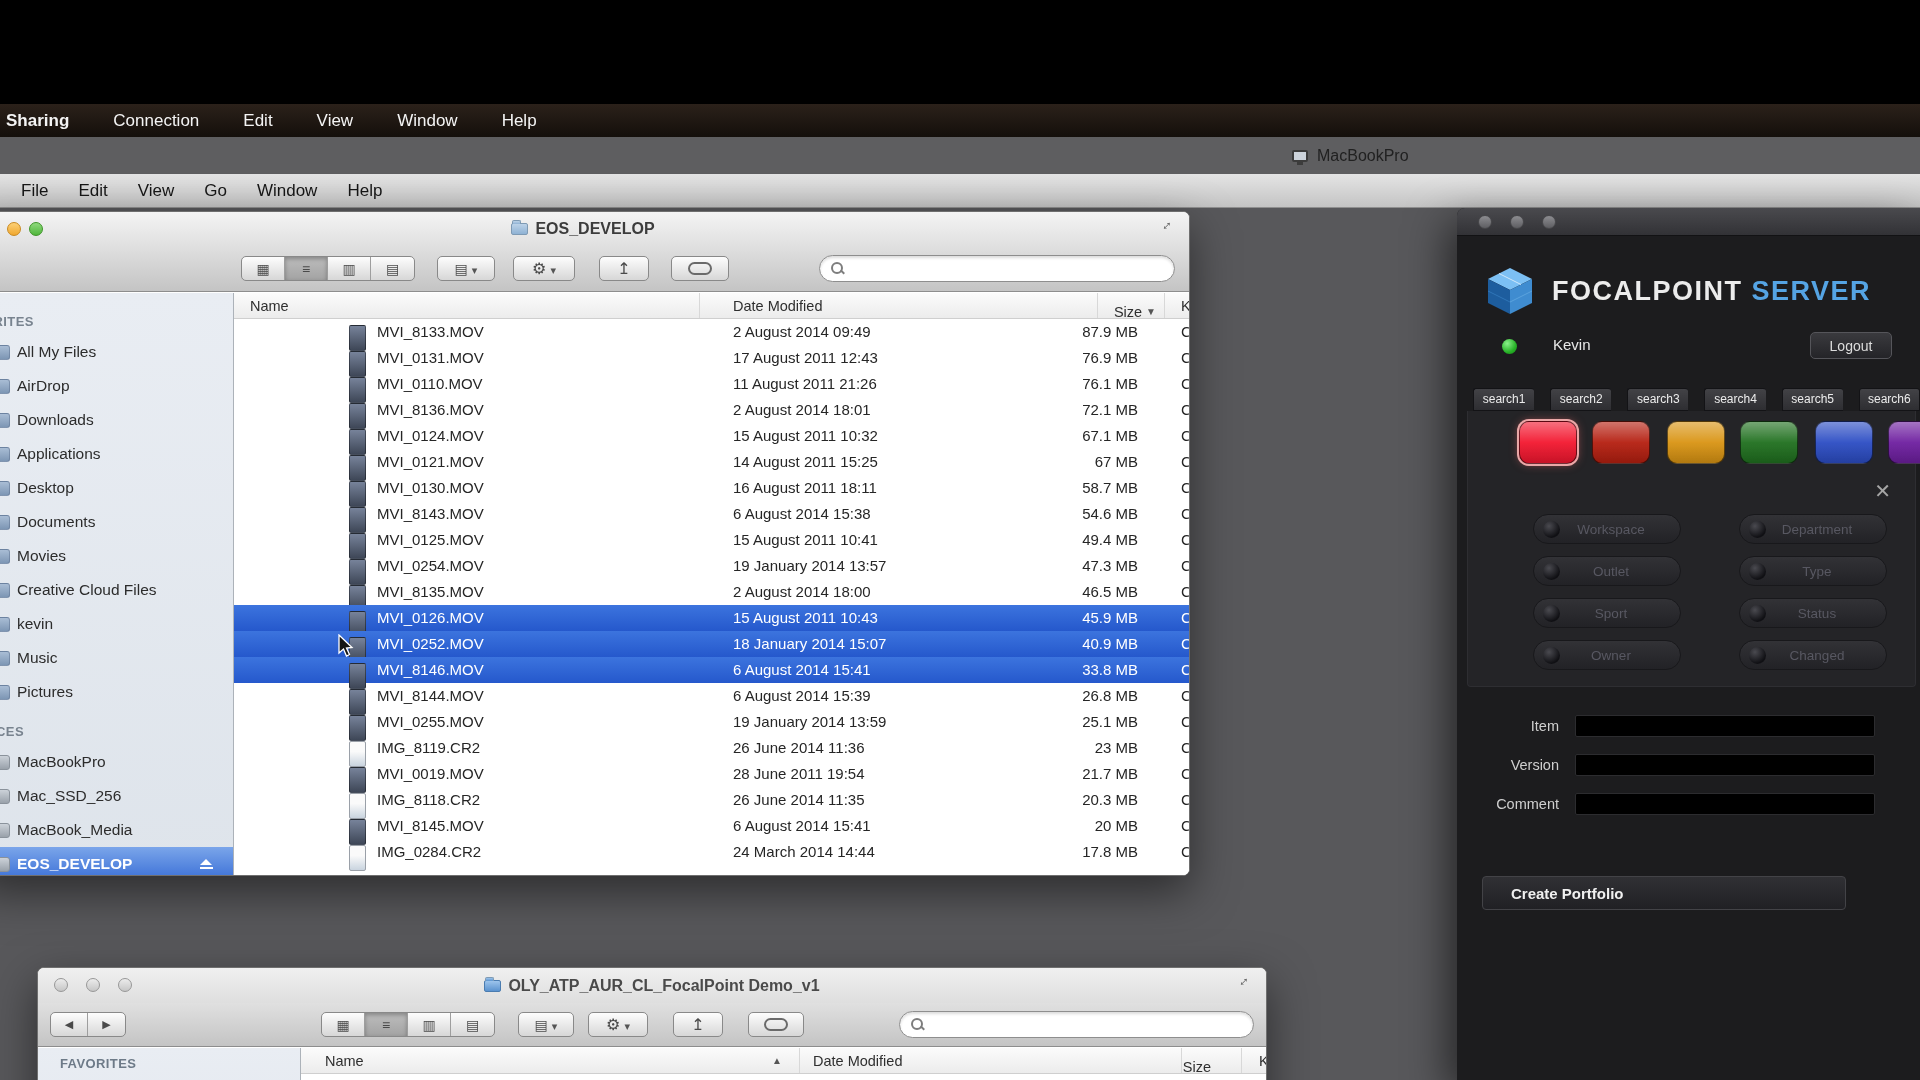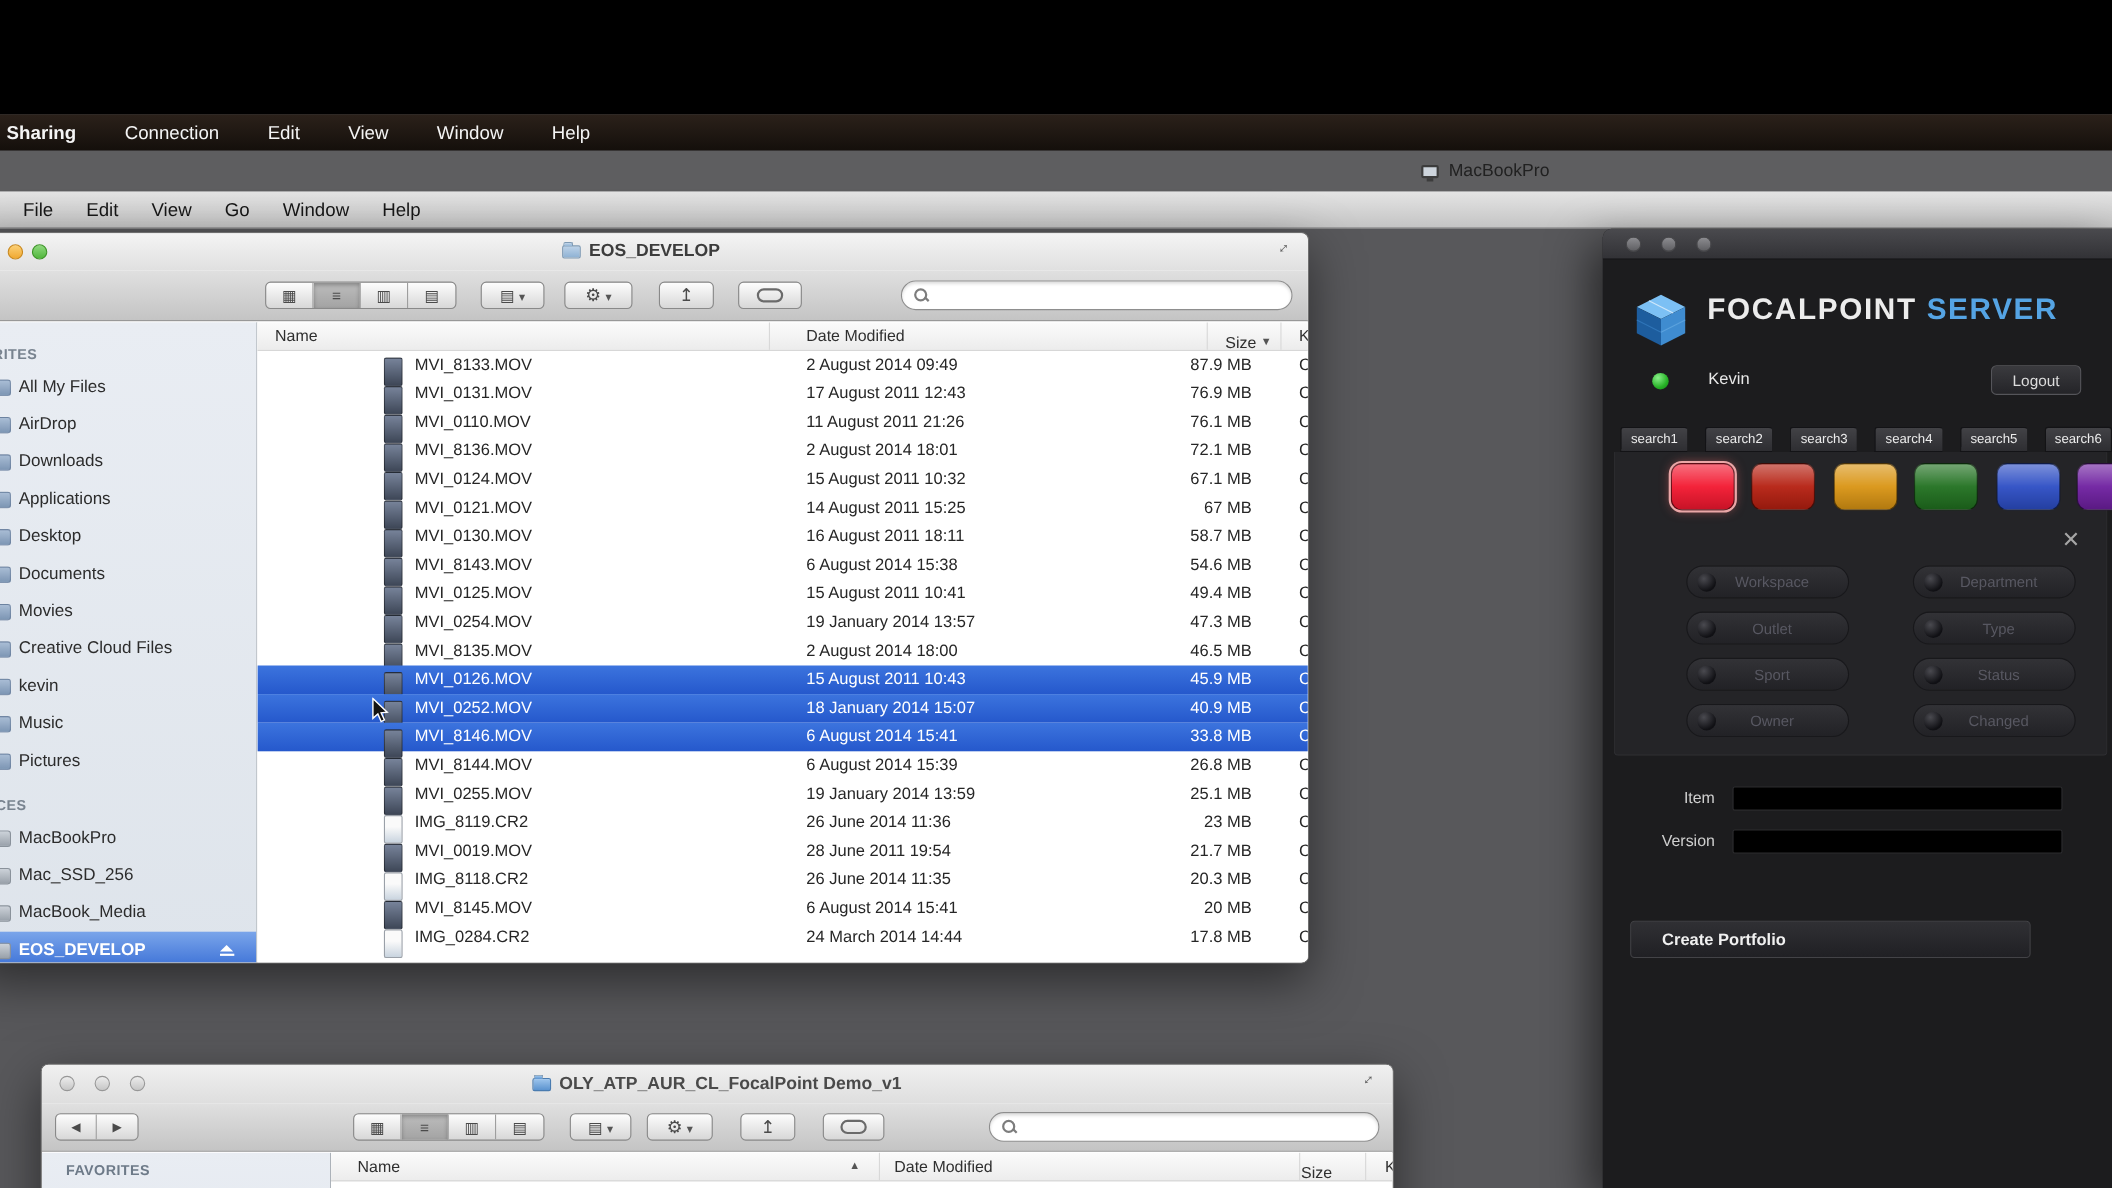--- a/index.html
+++ b/index.html
@@ -142,21 +142,21 @@
   .main2 .s1 { left:498px; } .main2 .s2 { left:880px; } .main2 .s3 { left:940px; }
 
   
   .fp { position:absolute; left:1457px; top:208px; width:463px; height:872px; background:#1c1c1e;
     border-radius:8px 0 0 0; box-shadow:-10px 14px 40px rgba(0,0,0,.55); color:#ddd; }
   .fp-titlebar { position:relative; height:28px; background:linear-gradient(#4a4a4e,#323236);
     border-radius:8px 0 0 0; border-bottom:1px solid #121214; }
   .fp-tl { position:absolute; top:7px; width:14px; height:14px; border-radius:50%;
     background:linear-gradient(#8d8d91,#5e5e62); border:1px solid #47474a; }
   .fp-t1 { left:21px; } .fp-t2 { left:53px; } .fp-t3 { left:85px; }
-  .fp-logo-row { display:flex; gap:14px; margin:30px 0 0 25px; height:50px; }
+  .fp-logo-row { display:flex; align-items:center; gap:14px; margin:30px 0 0 25px; height:50px; }
   .fp-brand { font-size:27px; font-weight:600; letter-spacing:1.5px; color:#ececec; white-space:nowrap; }
   .fp-brand .server { color:#55a4e4; margin-left:9px; }
   .fp-user-row { position:relative; margin-top:16px; height:28px; }
   .status-dot { position:absolute; left:45px; top:7px; width:15px; height:15px; border-radius:50%;
     background:radial-gradient(circle at 35% 30%, #8af08a, #27b227 60%, #148014); }
   .fp-user { position:absolute; left:96px; top:4px; font-size:15px; color:#e8e8e8; }
   .logout-btn { position:absolute; right:28px; top:0; width:82px; height:27px;
     background:linear-gradient(#3a3a3e,#242428); border:1px solid #55555a; border-radius:5px;
     color:#dcdcdc; font-size:14px; }
   .fp-tabs { display:flex; margin:28px 0 0 16px;gap:16px; }
@@ -635,20 +635,24 @@
     </div>
     <div class="fp-fields">
       <div class="field-row">
           <label class="field-label">Item</label>
           <input class="field-input" style="">
         </div>
         <div class="field-row">
           <label class="field-label">Version</label>
           <input class="field-input" style="">
         </div>
+        <div class="field-row">
+          <label class="field-label">Comment</label>
+          <input class="field-input" style="">
+        </div>
     </div>
     <button class="create-btn">Create Portfolio</button>
   </section>
 
   <svg class="cursor" width="17" height="24">
     <path d="M1 1 L1 19 L5.5 15 L8.5 22 L11.5 20.5 L8.5 14 L14 13.5 Z" fill="#141414" stroke="#fff" stroke-width="1.3"></path>
   </svg>
 
 </div>
 

